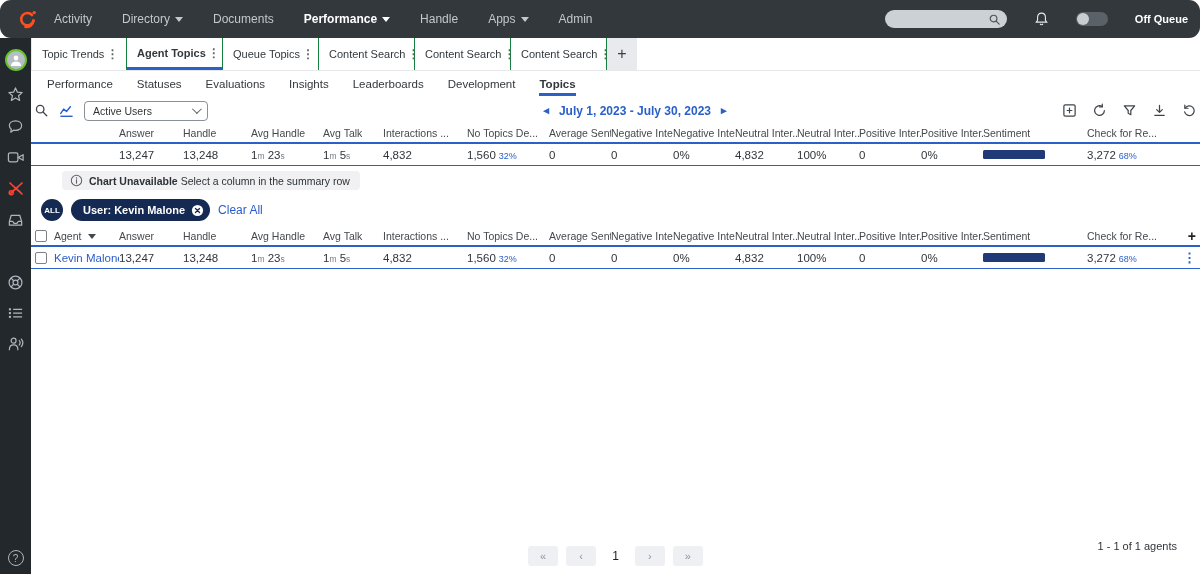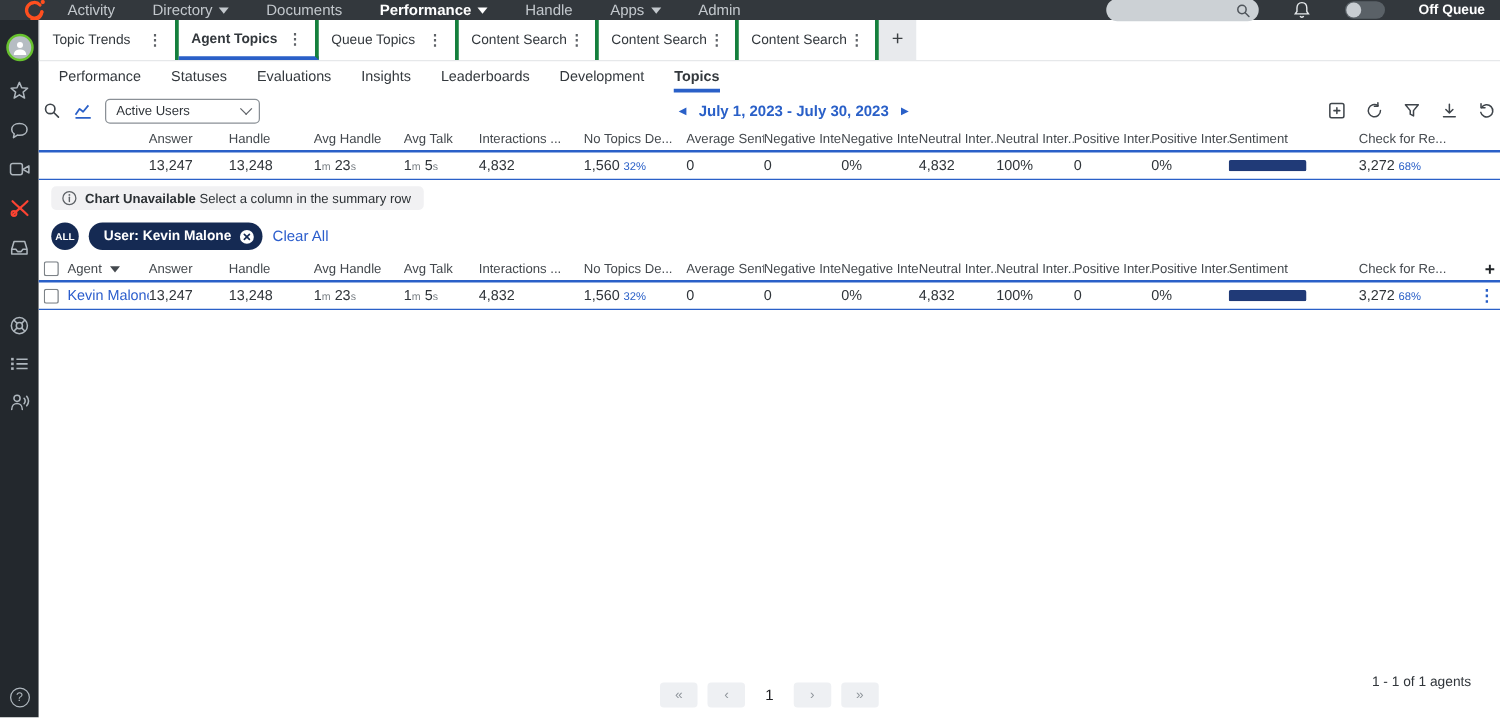--- a/index.html
+++ b/index.html
@@ -1,21 +1,21 @@
 <!DOCTYPE html>
 <html><head>
 <meta charset="utf-8">
 <style>
   * { box-sizing: border-box; margin: 0; padding: 0; }
   html,body { width:1200px; height:574px; overflow:hidden; }
   body { font-family:"Liberation Sans", sans-serif; background:#fff; color:#30353a; }
   .app { width:1200px; height:574px; display:flex; flex-direction:column; }
 
   
-  .topnav { height:16px; background:#33383d; display:flex; align-items:center; padding:0 12px; flex-shrink:0; }
+  .topnav { height:38px; background:#33383d; display:flex; align-items:center; padding:0 12px; flex-shrink:0;border-radius:11px; }
   .logo { width:26px; height:24px; margin:0 14px 0 2px; display:flex; align-items:center; justify-content:center; }
   .nav-items { display:flex; align-items:center; gap:30px; }
   .nav-item { font-size:12px; color:#c3c8cd; cursor:pointer; display:flex; align-items:center; gap:5px; }
   .nav-item.active { color:#fff; font-weight:bold; }
   .caret-down { width:0; height:0; border-left:4px solid transparent; border-right:4px solid transparent; border-top:5px solid #c3c8cd; }
   .nav-item.active .caret-down { border-top-color:#fff; }
   .topnav-right { margin-left:auto; display:flex; align-items:center; gap:27px; }
   .global-search { width:122px; height:18px; border:none; border-radius:9px; background:#ccd1d5; padding:0 22px 0 10px; font-size:11px; outline:none; }
   .search-wrap { position:relative; display:flex; align-items:center; }
   .search-wrap svg { position:absolute; right:6px; }
@@ -28,21 +28,21 @@
   .sidebar { width:31px; background:#23282d; display:flex; flex-direction:column; align-items:center; flex-shrink:0; }
   .sb-icon { margin-top:15px; display:flex; align-items:center; justify-content:center; cursor:pointer; }
   .avatar { margin-top:11px; width:22px; height:22px; border-radius:50%; border:2px solid #67c12e; background:#b6bdc3; display:flex; align-items:center; justify-content:center; overflow:hidden; cursor:pointer; }
   .sb-gap { margin-top:46px; }
   .sb-help { margin-top:auto; margin-bottom:8px; width:16px; height:16px; border:1.3px solid #aeb6bd; border-radius:50%; color:#aeb6bd; font-size:10px; display:flex; align-items:center; justify-content:center; cursor:pointer; }
 
   .main { flex:1; display:flex; flex-direction:column; background:#fff; min-width:0; }
 
   
   .wtabs { height:33px; display:flex; align-items:stretch; border-bottom:1px solid #e6e8ea; flex-shrink:0; }
-  .wtab { width:112px; display:flex; align-items:center; justify-content:space-between; padding:0 8px 0 10px; border-right:3px solid #15803d; font-size:11px; color:#33383d; cursor:pointer; position:relative; white-space:nowrap; }
+  .wtab { width:96px; display:flex; align-items:center; justify-content:space-between; padding:0 8px 0 10px; border-right:1px solid #15803d; font-size:11px; color:#33383d; cursor:pointer; position:relative; white-space:nowrap; }
   .wtab:first-child { border-left:1px solid #e6e8ea; }
   .wtab.active { border-bottom:3px solid #2a60c8; font-weight:bold; }
   .kebab { color:#5f6368; font-size:12px; font-weight:bold; cursor:pointer; padding:0 2px; }
   .wtab-add { width:30px; background:#e8eaed; display:flex; align-items:center; justify-content:center; font-size:16px; color:#3c4043; cursor:pointer; }
 
   
   .subtabs { height:26px; display:flex; align-items:center; gap:24px; padding:0 16px; font-size:11.5px; flex-shrink:0; }
   .subtab { color:#33383d; cursor:pointer; padding:5px 0 3px; border-bottom:3px solid transparent; }
   .subtab.active { font-weight:bold; border-bottom-color:#2a60c8; }
 
@@ -66,21 +66,21 @@
   .sent-bar { width:62px; height:9px; background:#203a77; border-radius:1.5px; }
   .agent-link { color:#2b5dcc; cursor:pointer; }
   .cell-agent { display:flex; align-items:center; gap:7px; }
   .cb { width:12px; height:12px; border:1px solid #7c8287; border-radius:2px; background:#fff; cursor:pointer; appearance:none; flex-shrink:0; }
   .sort-caret { width:0; height:0; border-left:4px solid transparent; border-right:4px solid transparent; border-top:5px solid #44494e; display:inline-block; margin-left:4px; }
   .add-col { font-size:14px; font-weight:bold; color:#202428; cursor:pointer; text-align:right; padding-right:10px; }
   .row-kebab { color:#2a60c8; font-size:13px; font-weight:bold; cursor:pointer; text-align:right; padding-right:12px; }
 
   
   .notice-wrap { padding:5px 0 4px 10px; }
-  .notice { display:inline-flex; align-items:center; gap:6px; background:#f1f1f3; border-radius:4px; padding:3px 10px 3px 8px; font-size:10.5px; color:#2d3236; }
+  .notice { display:inline-flex; align-items:center; gap:6px; background:#f1f1f3; border-radius:4px; padding:3px 10px 3px 8px; font-size:10.5px; color:#2d3236;margin-left:21px; }
   .notice b { font-weight:bold; }
   .chips { display:flex; align-items:center; gap:8px; padding:4px 0 6px 10px; }
   .chip-all { width:22px; height:22px; border-radius:50%; background:#152a53; color:#fff; font-size:8px; font-weight:bold; display:flex; align-items:center; justify-content:center; cursor:pointer; }
   .chip { height:22px; border-radius:11px; background:#152a53; color:#fff; font-size:11px; font-weight:bold; display:flex; align-items:center; gap:6px; padding:0 6px 0 12px; cursor:pointer; }
   .clear-all { color:#2b5dcc; font-size:12px; cursor:pointer; }
 
   
   .spacer { flex:1; }
   .footer { position:relative; height:36px; flex-shrink:0; }
   .count { position:absolute; right:23px; top:2px; font-size:11px; color:#30353a; }

